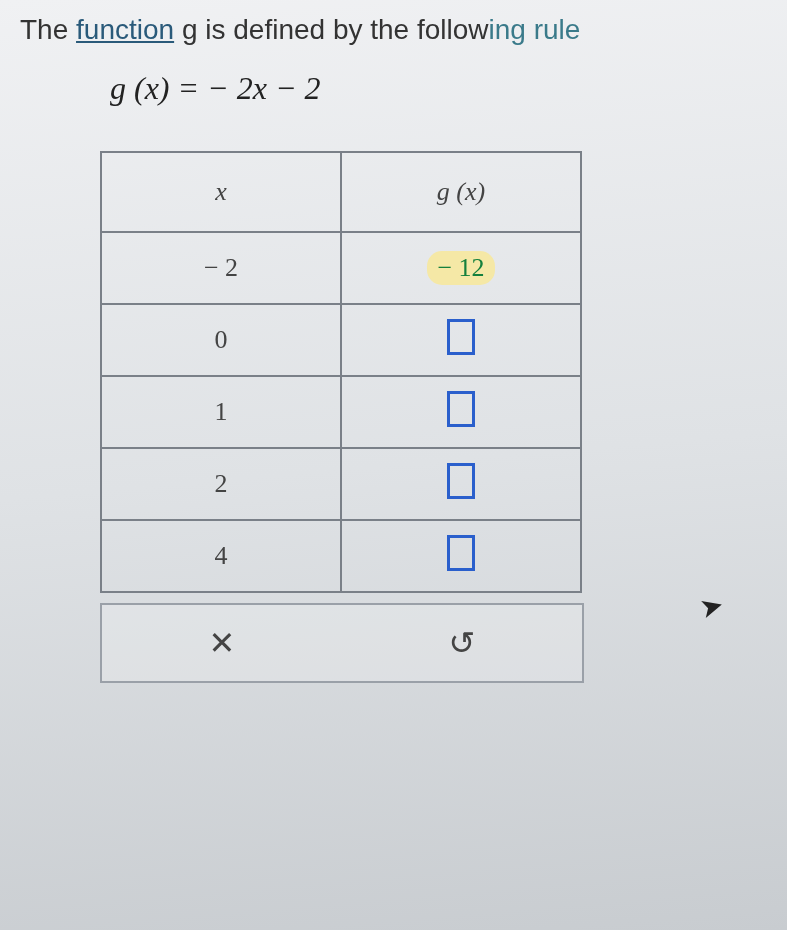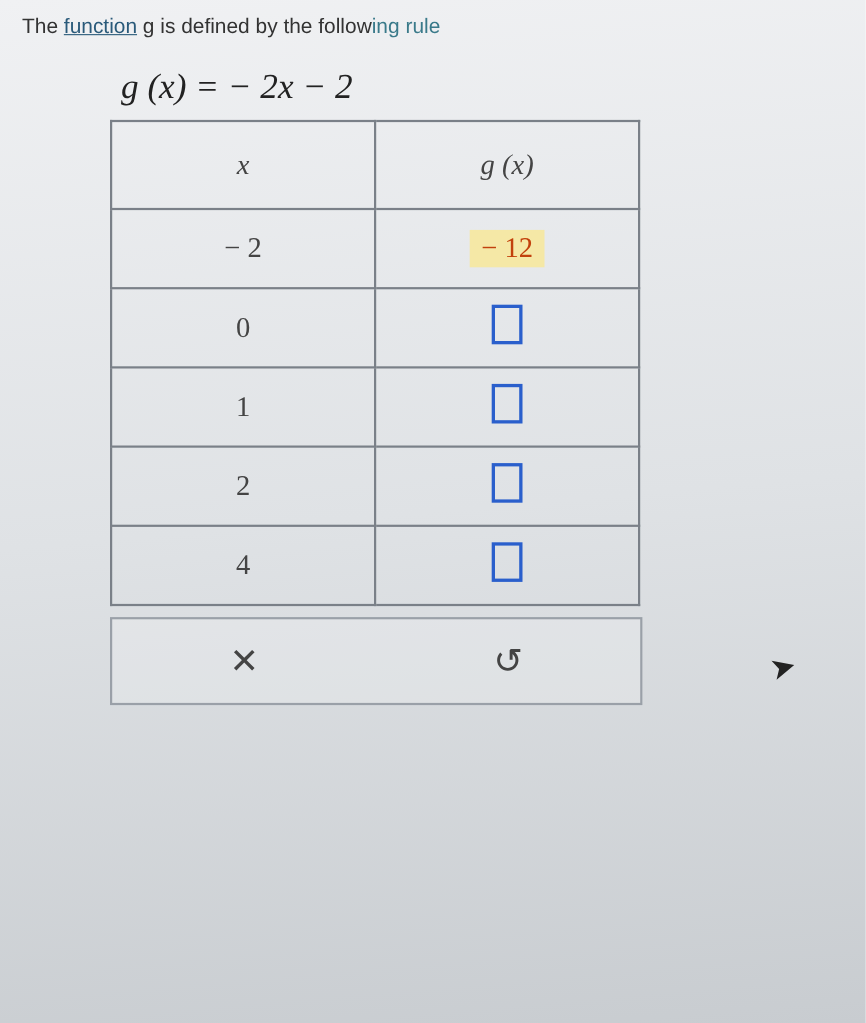--- a/index.html
+++ b/index.html
@@ -9,37 +9,37 @@
       background: linear-gradient(175deg, #f0f1f3 0%, #dfe2e5 50%, #c8ccd0 100%);
       width: 787px;
       height: 930px;
       overflow: hidden;
       color: #333;
     }
     .content {
       padding: 10px 20px 20px 20px;
     }
     .intro {
-      font-size: 19px;
+      font-size: 28px;
       color: #333;
       margin-bottom: 24px;
       margin-top: 4px;
     }
     .intro .fn {
       text-decoration: underline;
       color: #2a5a7a;
     }
     .intro .tail {
       color: #3a7a8a;
     }
     .formula {
       font-family: Georgia, 'Times New Roman', serif;
       font-style: italic;
       font-size: 32px;
-      margin: 18px 0 12px 90px;
+      margin: 18px 0 44px 90px;
       color: #222;
     }
     .instruction {
       font-size: 28px;
       color: #333;
       margin-bottom: 90px;
     }
     .table-wrap {
       margin-left: 80px;
     }
@@ -61,21 +61,22 @@
       width: 240px;
     }
     td {
       height: 72px;
       width: 240px;
     }
     .answered {
       display: inline-block;
       background: #f5e8a6;
       padding: 2px 10px;
-      color: #c2410c;
+      color: #15803d;
+      border-radius: 15px;
     }
     .input-box {
       display: inline-block;
       width: 28px;
       height: 36px;
       border: 3px solid #2a5fcc;
       background: transparent;
     }
     .toolbar {
       margin-top: 10px;

